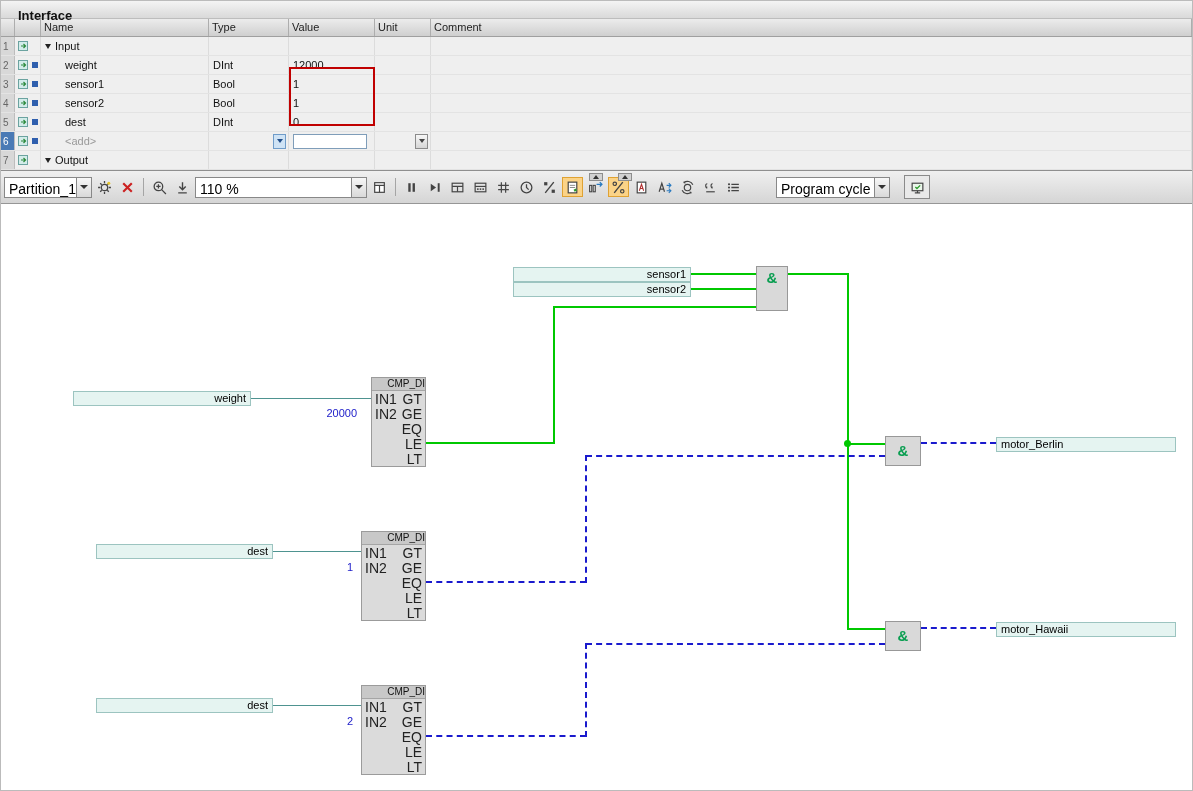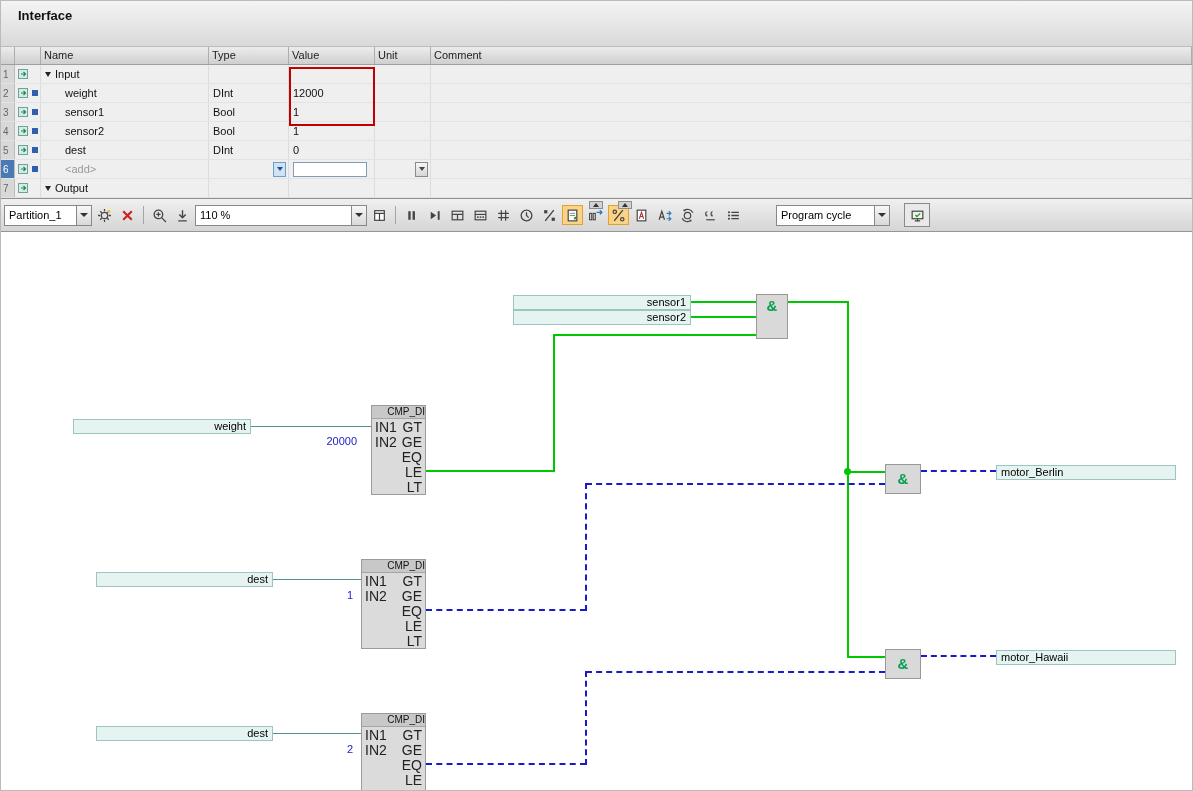--- a/index.html
+++ b/index.html
@@ -1,20 +1,20 @@
 <!DOCTYPE html>
 <html><head>
 <meta charset="utf-8">
 <style>
   * { margin:0; padding:0; box-sizing:border-box; }
   body { font-family:"Liberation Sans", sans-serif; background:#fff; }
   #app { position:relative; width:1193px; height:791px; overflow:hidden; background:#fff; border:1px solid #bbb; }
 
   
-  .iface-title { height:46px; line-height:30px; padding-left:17px; font-size:13px; font-weight:bold;
+  .iface-title { height:18px; line-height:30px; padding-left:17px; font-size:13px; font-weight:bold;
                  background:linear-gradient(#f4f4f4,#d9d9d9); border-bottom:1px solid #bdbdbd; color:#111; }
   .thead { display:flex; height:18px; background:linear-gradient(#ececec,#cfcfcf); border-bottom:1px solid #9f9f9f;
            font-size:11px; color:#222; }
   .thead .c { border-right:1px solid #adadad; line-height:17px; padding-left:3px; }
   .c { box-sizing:border-box; overflow:hidden; white-space:nowrap; height:100%; }
   .w-num{width:14px}.w-icon{width:26px}.w-name{width:168px}.w-type{width:80px}.w-val{width:86px}.w-unit{width:56px}.w-com{flex:1}
   .trow { display:flex; height:19px; background:#efefef; border-bottom:1px solid #e3e3e3; font-size:11px; align-items:stretch; color:#111; }
   .trow .c { border-right:1px solid #dcdcdc; display:flex; align-items:center; padding-left:4px; }
   .rn { background:#d8d8d8; color:#666; font-size:10px; padding-left:2px !important; border-right:1px solid #bdbdbd !important; }
   .rn.sel { background:#4a7ab5; color:#fff; }
@@ -30,21 +30,21 @@
   .ddbtn.gray { background:linear-gradient(#f6f6f6,#d6d6d6); border:1px solid #8a8a8a; }
   .tri { width:0; height:0; border-left:3px solid transparent; border-right:3px solid transparent; border-top:4px solid #234f8a; }
   .ddbtn.gray .tri { border-top-color:#444; }
   .cellinput { width:74px; height:15px; background:#fff; border:1px solid #7f9db9; }
   .redbox { position:absolute; left:288px; top:66px; width:86px; height:59px; border:2px solid #c00000; pointer-events:none; z-index:5; }
 
   
   .toolbar { position:relative; height:34px; background:linear-gradient(#f0f0f0,#d5d5d5);
              border-top:1px solid #8f8f8f; border-bottom:1px solid #969696; display:flex; align-items:center;
              padding:0 3px; gap:2px; }
-  .combo { height:21px; border:1px solid #888; background:#fff; display:flex; align-items:center; font-size:11px; }
+  .combo { height:21px; border:1px solid #888; background:#fff; display:flex; align-items:flex-end; font-size:14px; }
   .combo-txt { padding:0 4px; flex:1; white-space:nowrap; overflow:hidden; }
   .combo-btn { width:15px; height:100%; border-left:1px solid #888; background:linear-gradient(#f7f7f7,#d9d9d9);
                display:flex; align-items:center; justify-content:center; }
   .tri-d { width:0; height:0; border-left:4px solid transparent; border-right:4px solid transparent; border-top:4px solid #333; }
   .sep { width:1px; height:18px; background:#a5a5a5; margin:0 3px; flex:0 0 auto; }
   .tbtn { width:21px; height:20px; display:flex; align-items:center; justify-content:center; border:1px solid transparent; flex:0 0 auto; }
   .tbtn.active { background:#fbd387; border-color:#dfa233; }
   .ticon { width:15px; height:15px; }
   .boxed { border:1px solid #8a8a8a; background:#e9e9e9; width:26px; height:24px; display:flex; align-items:center; justify-content:center; margin-left:12px; }
   .splitbtn { position:absolute; top:2px; width:14px; height:8px; background:#d2d2d2; border:1px solid #8d8d8d;

